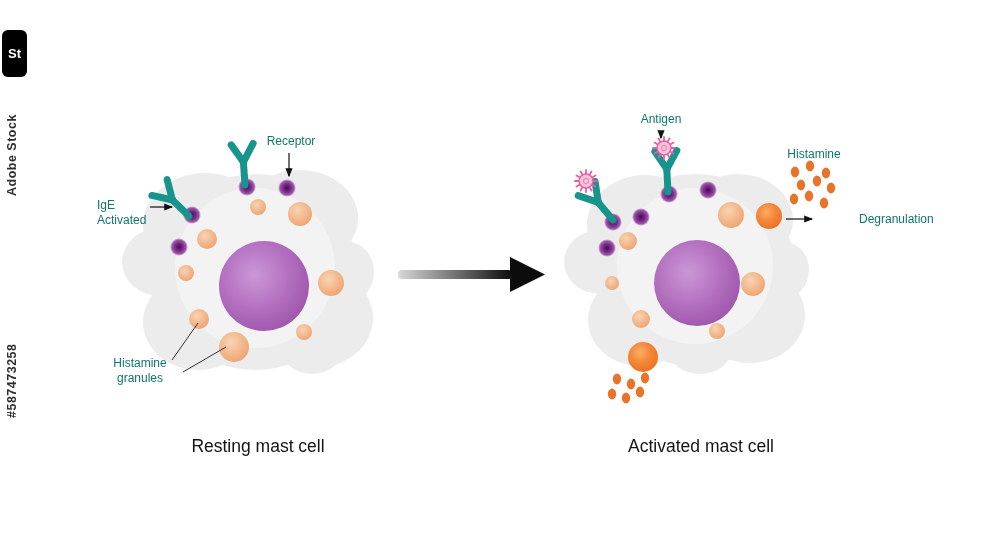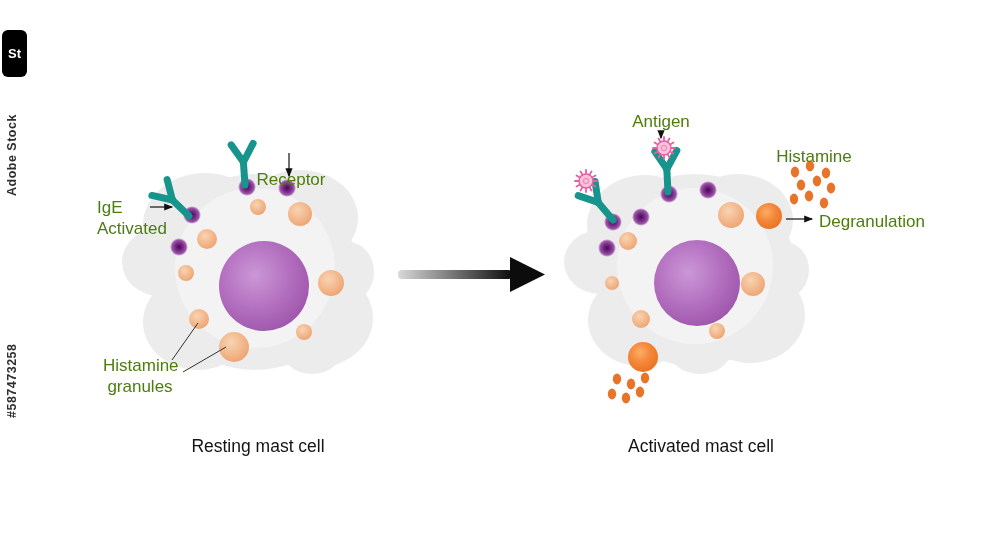--- a/index.html
+++ b/index.html
@@ -1,21 +1,21 @@
 <!DOCTYPE html>
 <html style="--cell_body: #ececec; --cell_highlight: #f5f5f5; --nucleus: #ab60b7; --granule: #f2b488; --granule_active: #ee7a24; --histamine_dot: #e8742a; --receptor_dot: #7b2b8b; --antibody: #17948c; --antigen: #e560a2; --antigen_fill: #f8c3da; --arrow_dark: #0c0c0c; --label_text: #161616;"><head>
 <meta charset="utf-8">
 <style>
   html,body{margin:0;padding:0;background:#ffffff;}
   .stage{
     position:relative;width:1000px;height:554px;background:#ffffff;overflow:hidden;
     font-family:"Liberation Sans", sans-serif;color:#161616;
   }
   .stage svg{position:absolute;left:0;top:0;}
-  .lbl{position:absolute;font-size:17px;line-height:1.22;color:#4d7c0f;white-space:nowrap;}
+  .lbl{position:absolute;font-size:12px;line-height:1.22;color:#0f766e;white-space:nowrap;}
   .lbl.center{transform:translateX(-50%);text-align:center;}
   .caption{position:absolute;font-size:17.5px;color:#141414;transform:translateX(-50%);white-space:nowrap;}
   .wm-logo{
     position:absolute;left:2px;top:30px;width:25px;height:47px;background:#000;
     color:#fff;font-size:13px;font-weight:700;display:flex;align-items:center;justify-content:center;
     border-radius:6px;
   }
   .wm-vert{
     position:absolute;transform:rotate(-90deg);transform-origin:0 0;
     font-size:12.5px;font-weight:600;color:#2e2e2e;letter-spacing:.5px;white-space:nowrap;
@@ -179,35 +179,35 @@
         <ellipse cx="612" cy="394" rx="4.2" ry="5.4"></ellipse>
         <ellipse cx="626" cy="398" rx="4.2" ry="5.4"></ellipse>
         <ellipse cx="640" cy="392" rx="4.2" ry="5.4"></ellipse>
       </g>
 
       <line x1="661" y1="131" x2="661" y2="138" stroke="#111" stroke-width="1.2" marker-end="url(#ah)"></line>
       <line x1="786" y1="219" x2="812" y2="219" stroke="#111" stroke-width="1.2" marker-end="url(#ah)"></line>
     </g>
   </svg>
 
-  <div class="lbl center" style="left:291px;top:134px;margin-top:36px;">Receptor</div>
+  <div class="lbl center" style="left:291px;top:134px;">Receptor</div>
 
   <div class="lbl" style="left:97px;top:198px;width:64px;text-align:left;">
     <div>IgE</div>
     <div>Activated</div>
   </div>
 
   <div class="lbl" style="left:103px;top:356px;width:74px;text-align:center;">
     <div>Histamine</div>
     <div>granules</div>
   </div>
 
   <div class="lbl center" style="left:661px;top:112px;">Antigen</div>
   <div class="lbl center" style="left:814px;top:147px;">Histamine</div>
-  <div class="lbl" style="left:819px;top:212px;">Degranulation</div>
+  <div class="lbl" style="left:859px;top:212px;">Degranulation</div>
 
   <div class="caption" style="left:701px;top:436px;">Activated mast cell</div>
   <div class="caption" style="left:258px;top:436px;">Resting mast cell</div>
 
   <div class="wm-logo">St</div>
   <div class="wm-vert wm-brand">Adobe Stock</div>
   <div class="wm-vert wm-id">#587473258</div>
 
 </div>
 

